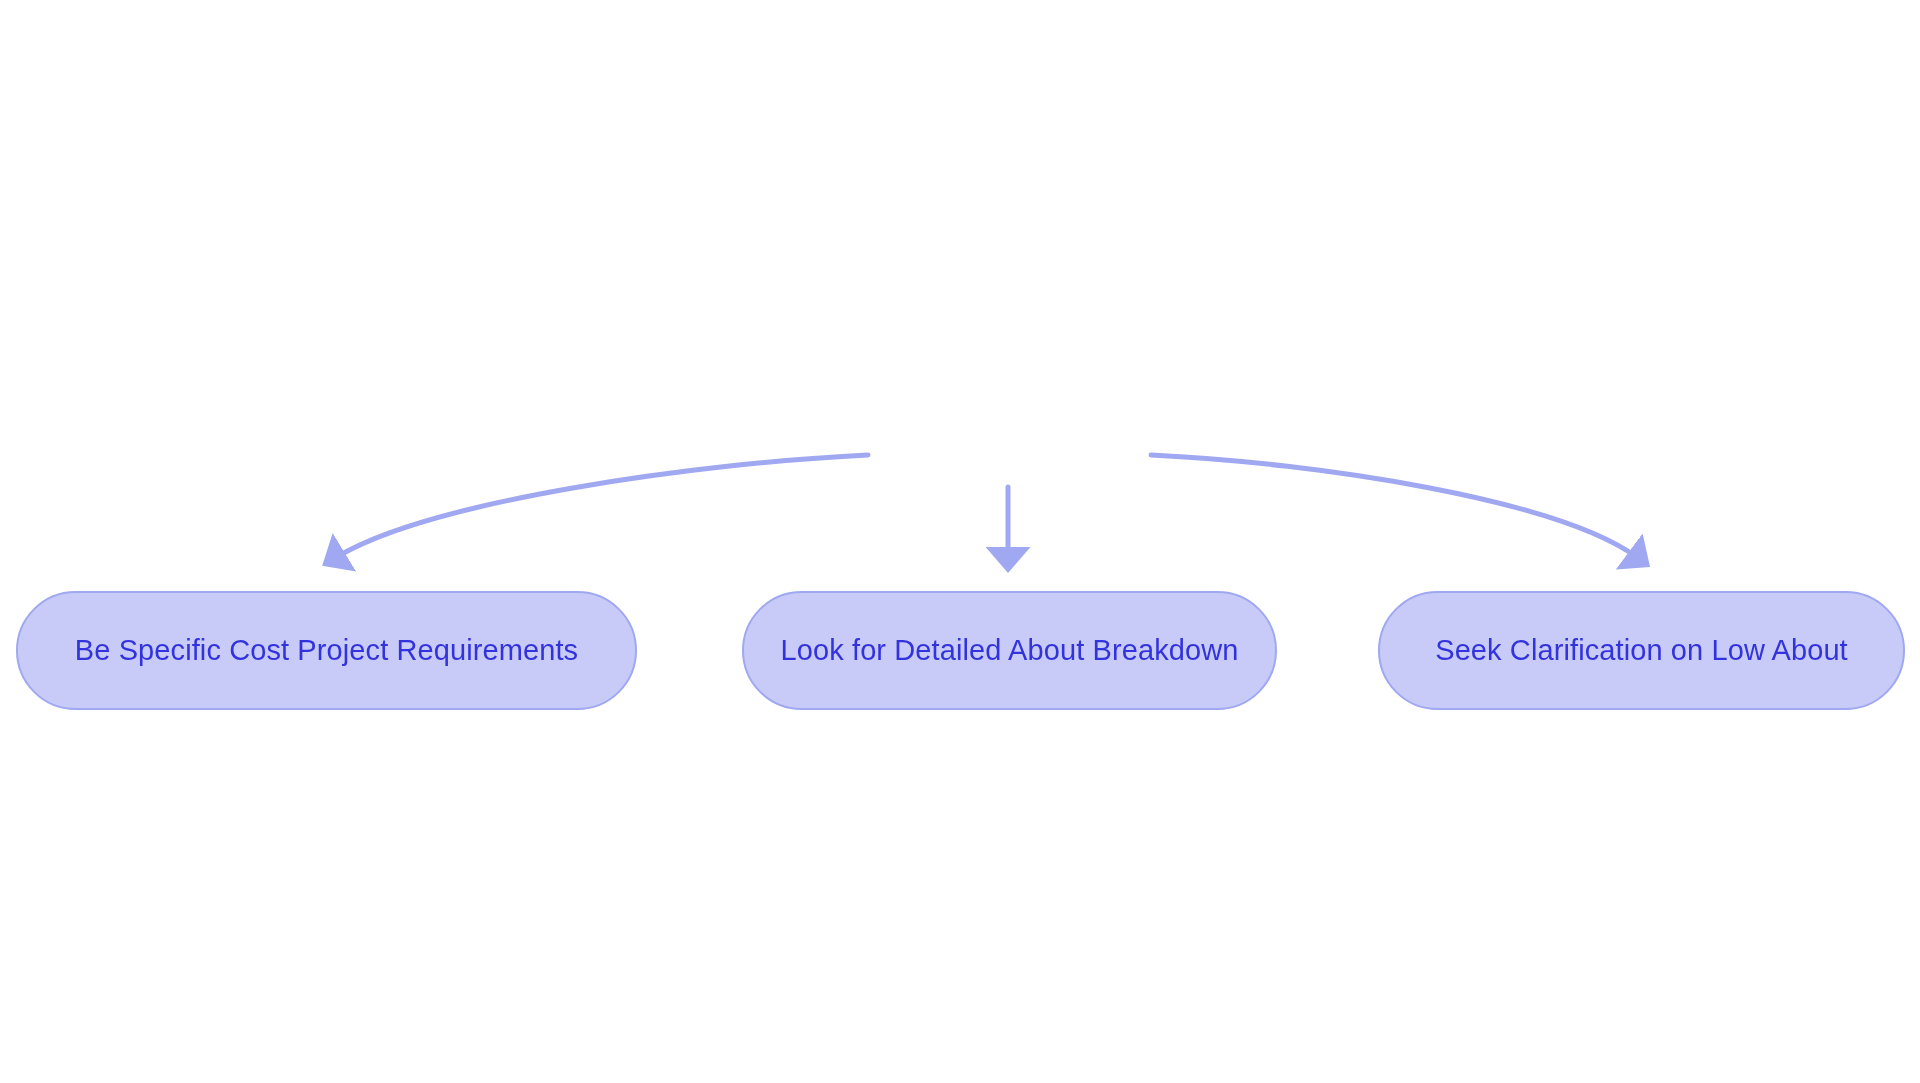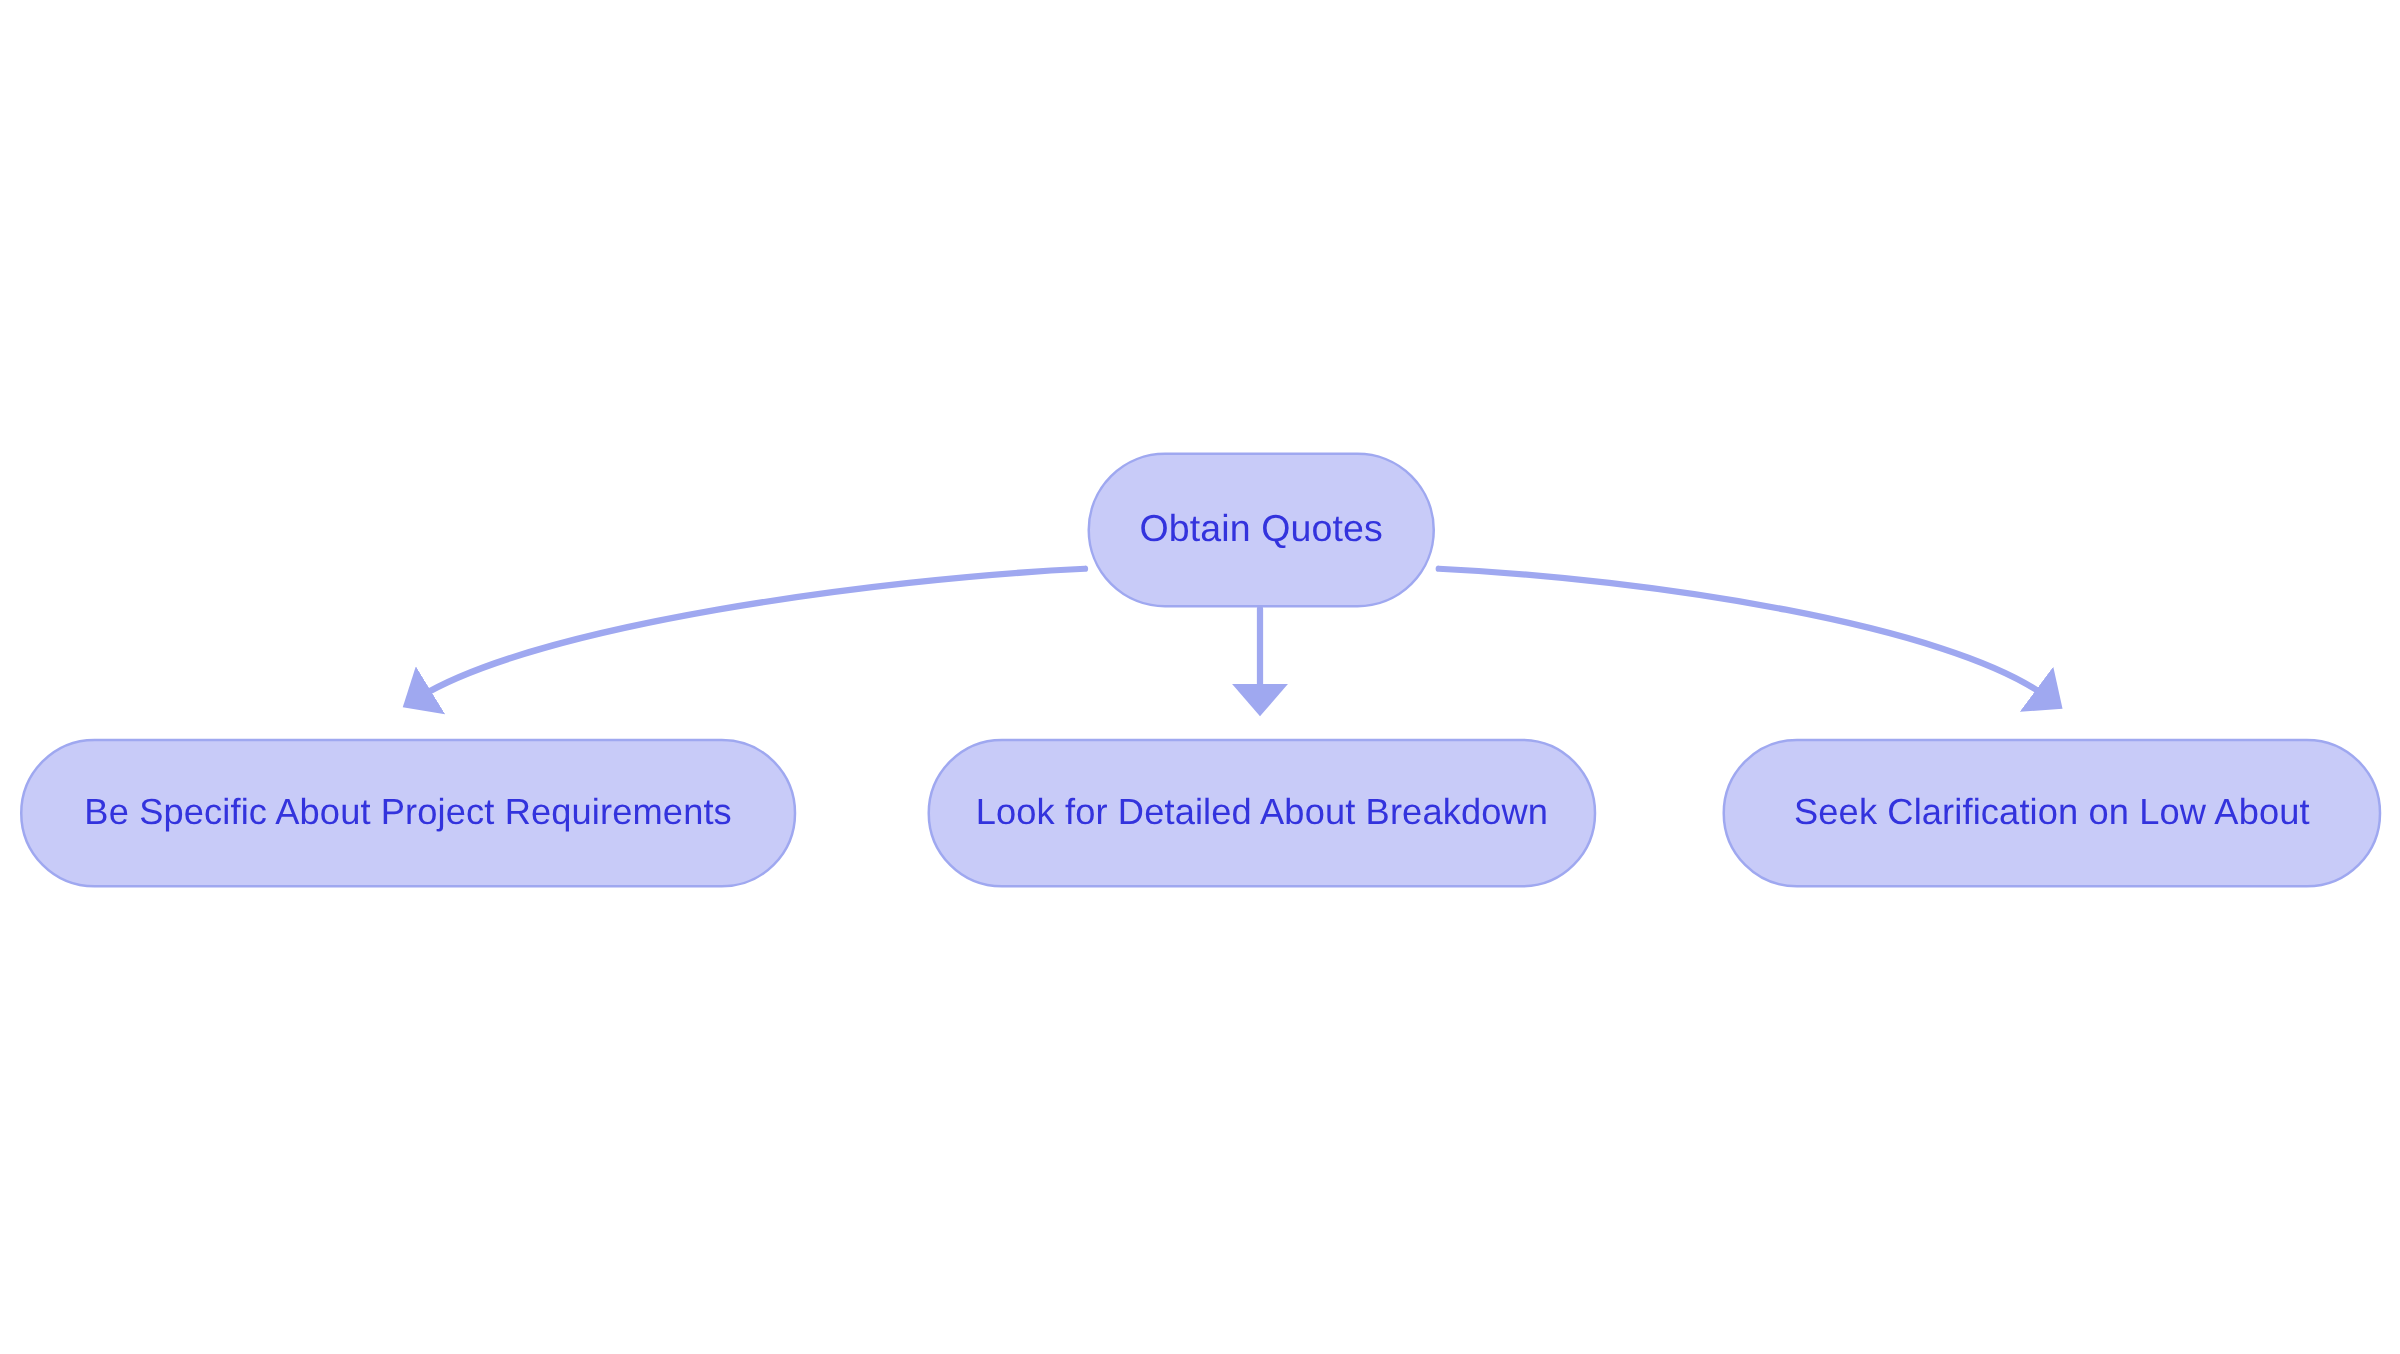--- a/index.html
+++ b/index.html
@@ -89,26 +89,23 @@
       </marker>
     </defs>
 
     <path d="M 868 455 C 700 463 430 500 335 558" fill="none" stroke="#9fa8f0" stroke-width="5" stroke-linecap="round" marker-end="url(#arrowhead)"></path>
 
     <path d="M 1008 487 L 1008 558" fill="none" stroke="#9fa8f0" stroke-width="5" stroke-linecap="round" marker-end="url(#arrowhead)"></path>
 
     <path d="M 1151 455 C 1320 463 1560 500 1638 558" fill="none" stroke="#9fa8f0" stroke-width="5" stroke-linecap="round" marker-end="url(#arrowhead)"></path>
   </svg>
 
-  <div class="node node-root" style="background:#c8cbf8; border-color:#9fa8f0; color:#3333dd;">
-    <span class="node-label">Obtain Quotes</span>
-  </div>
 
   <div class="node node-child-0" style="background:#c8cbf8; border-color:#9fa8f0; color:#3333dd;">
-    <span class="node-label">Be Specific About Project Requirements</span>
+    <span class="node-label">Be Specific Cost Project Requirements</span>
   </div>
 
   <div class="node node-child-1" style="background:#c8cbf8; border-color:#9fa8f0; color:#3333dd;">
     <span class="node-label">Look for Detailed About Breakdown</span>
   </div>
 
   <div class="node node-child-2" style="background:#c8cbf8; border-color:#9fa8f0; color:#3333dd;">
     <span class="node-label">Seek Clarification on Low About</span>
   </div>
 

